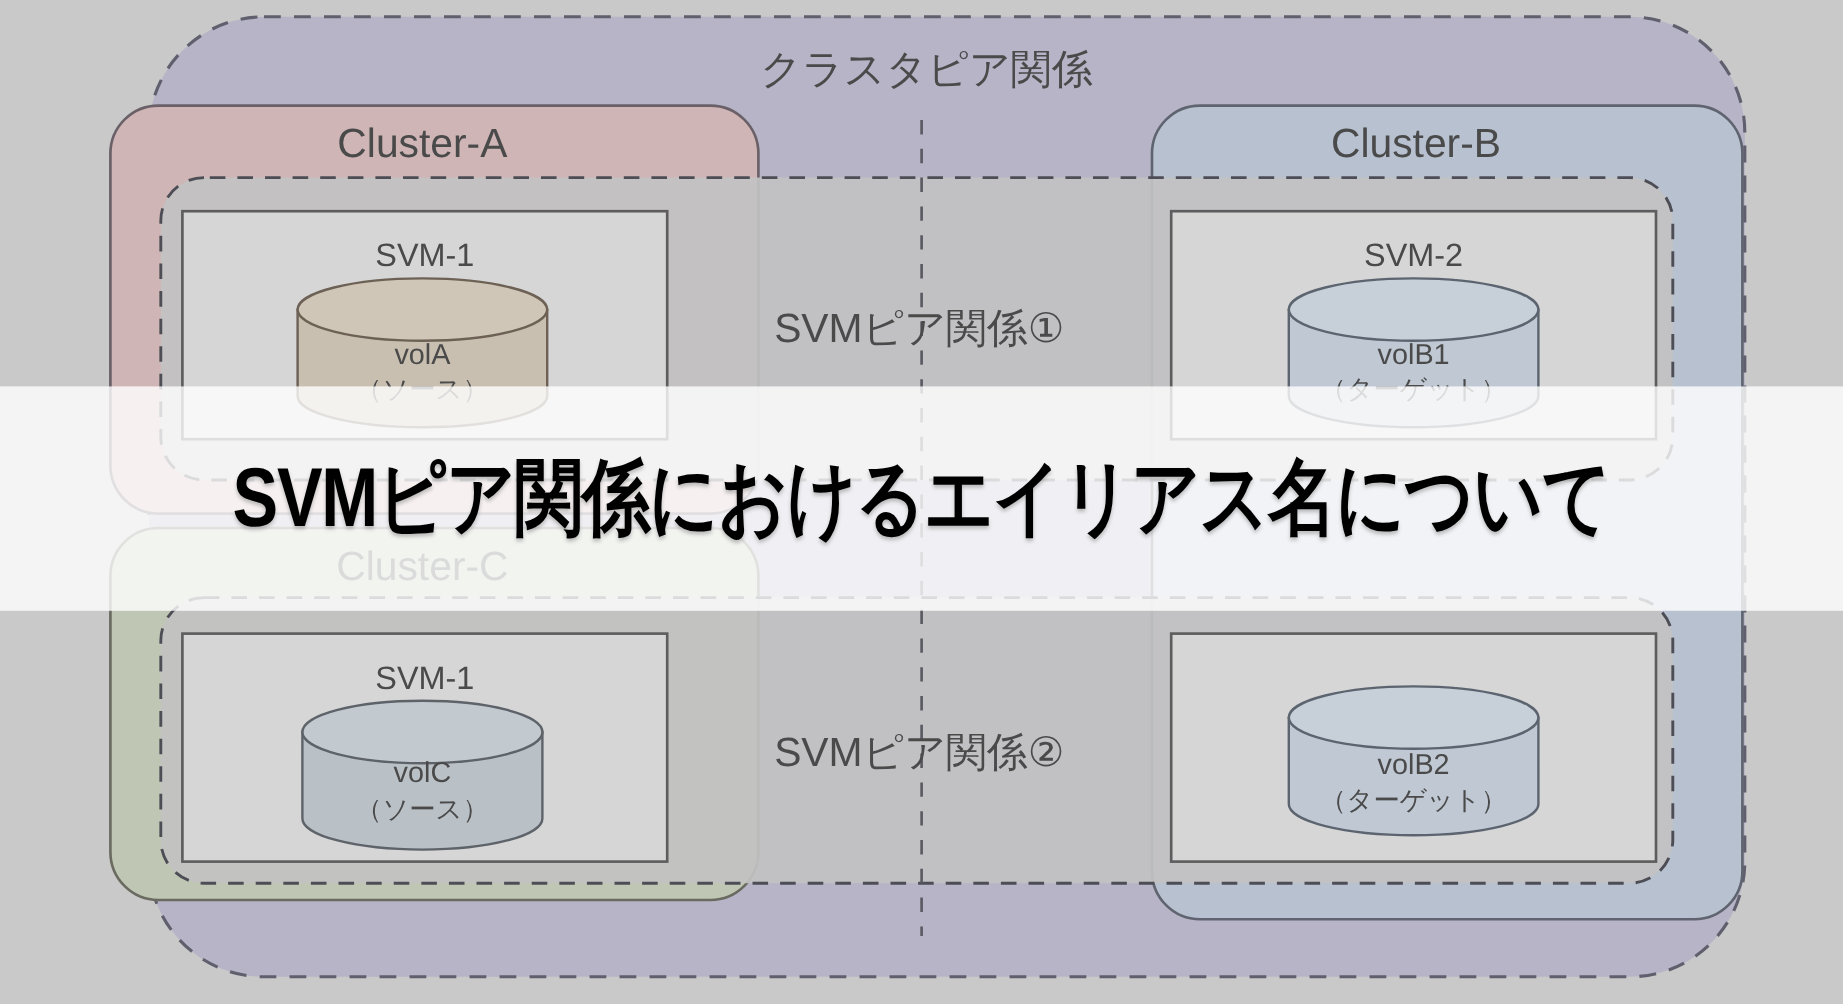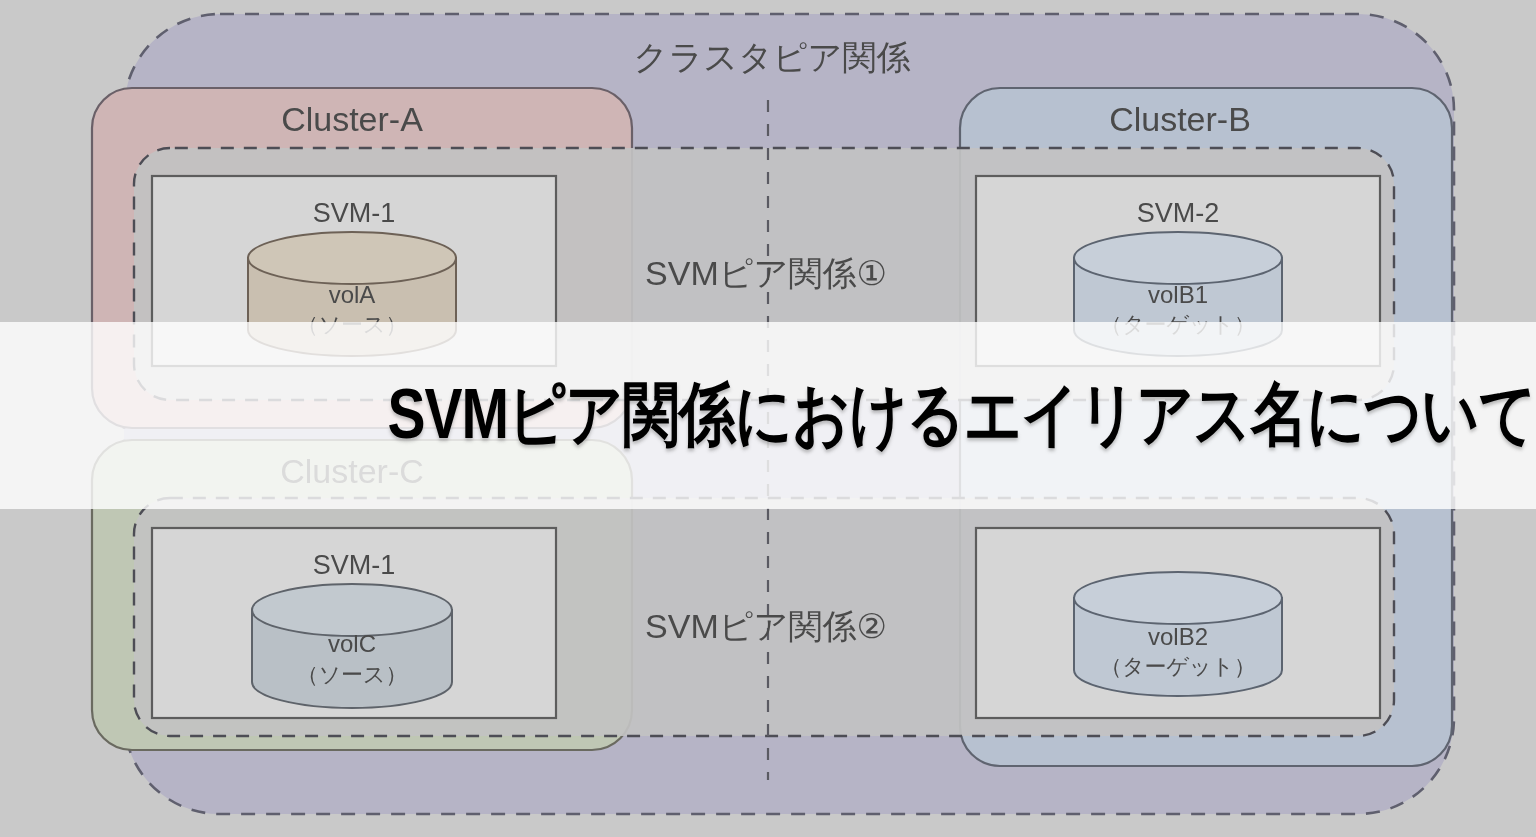--- a/index.html
+++ b/index.html
@@ -35,21 +35,21 @@
   
   #title-band {
     position: absolute;
     left: 0;
     top: 322px;
     width: 1536px;
     height: 187px;
     background: rgba(255,255,255,0.80);
     display: flex;
     align-items: center;
-    justify-content: flex-end;
+    justify-content: center;
     pointer-events: none;
   }
   #title-text {
     font-family: "Liberation Sans", "DejaVu Sans", sans-serif;
     font-weight: bold;
     font-size: 57px;
     color: #000000;
     letter-spacing: -1px;
     white-space: nowrap;
     transform: scaleY(1.22);

